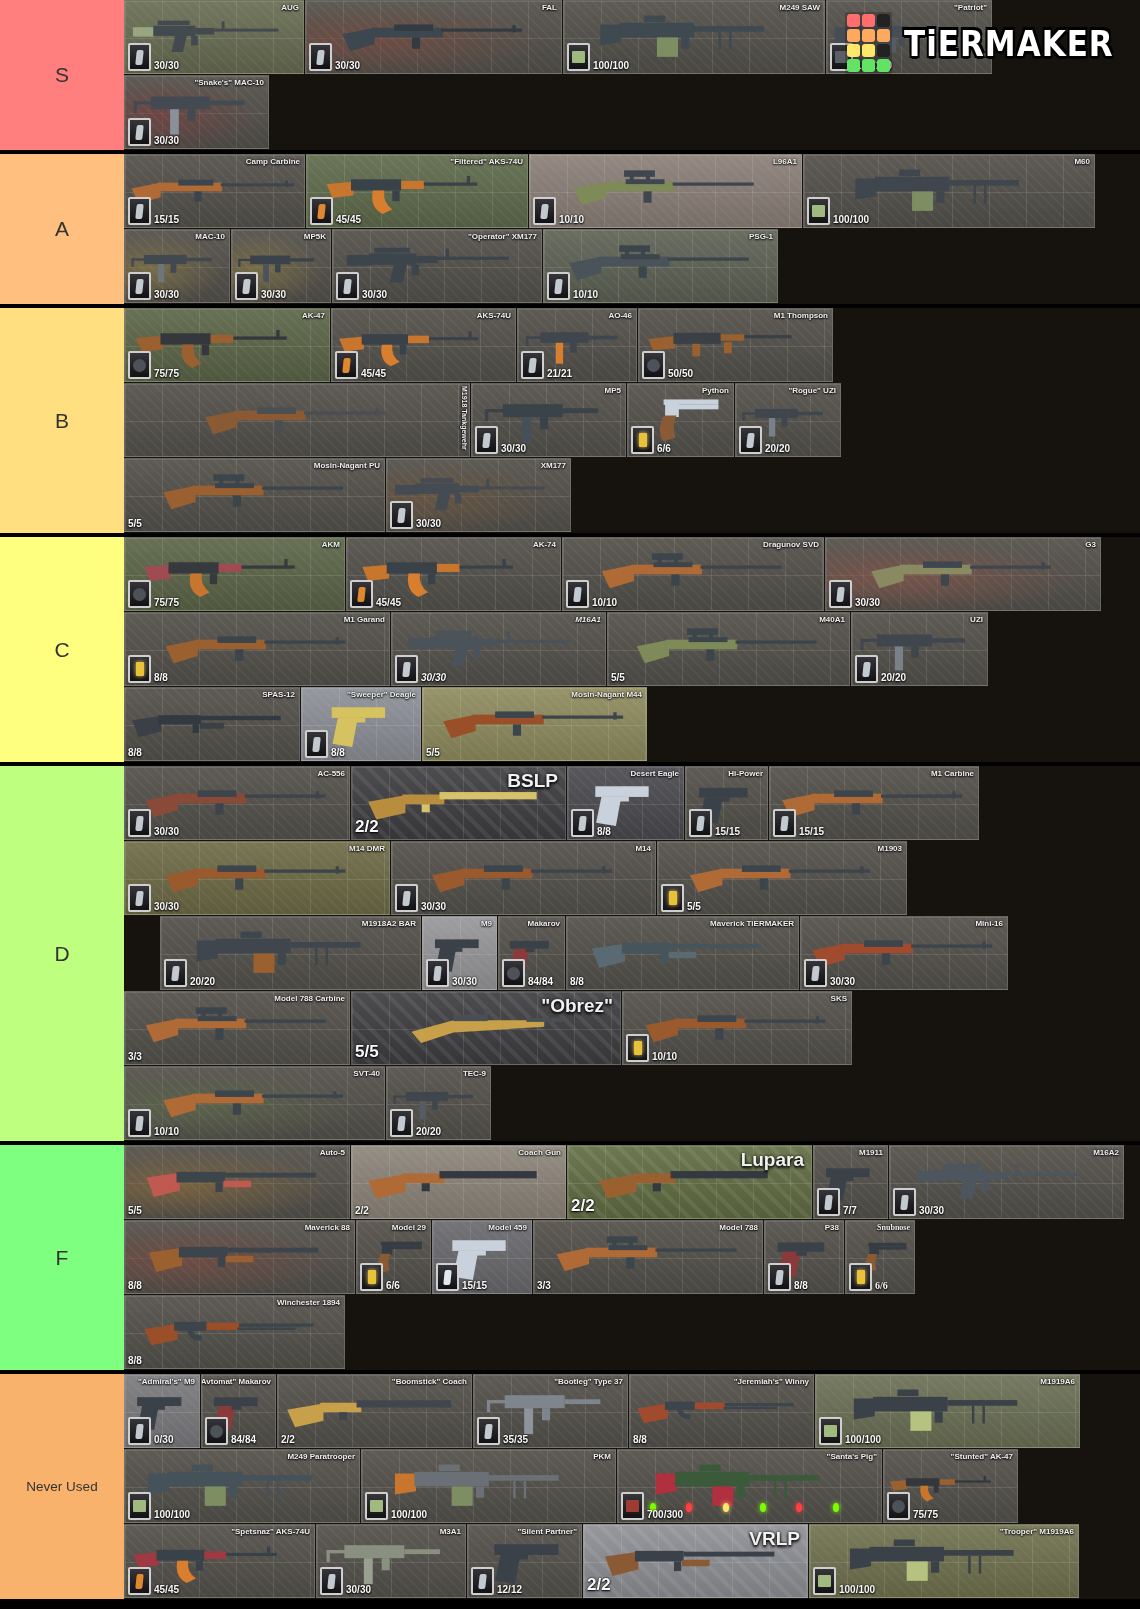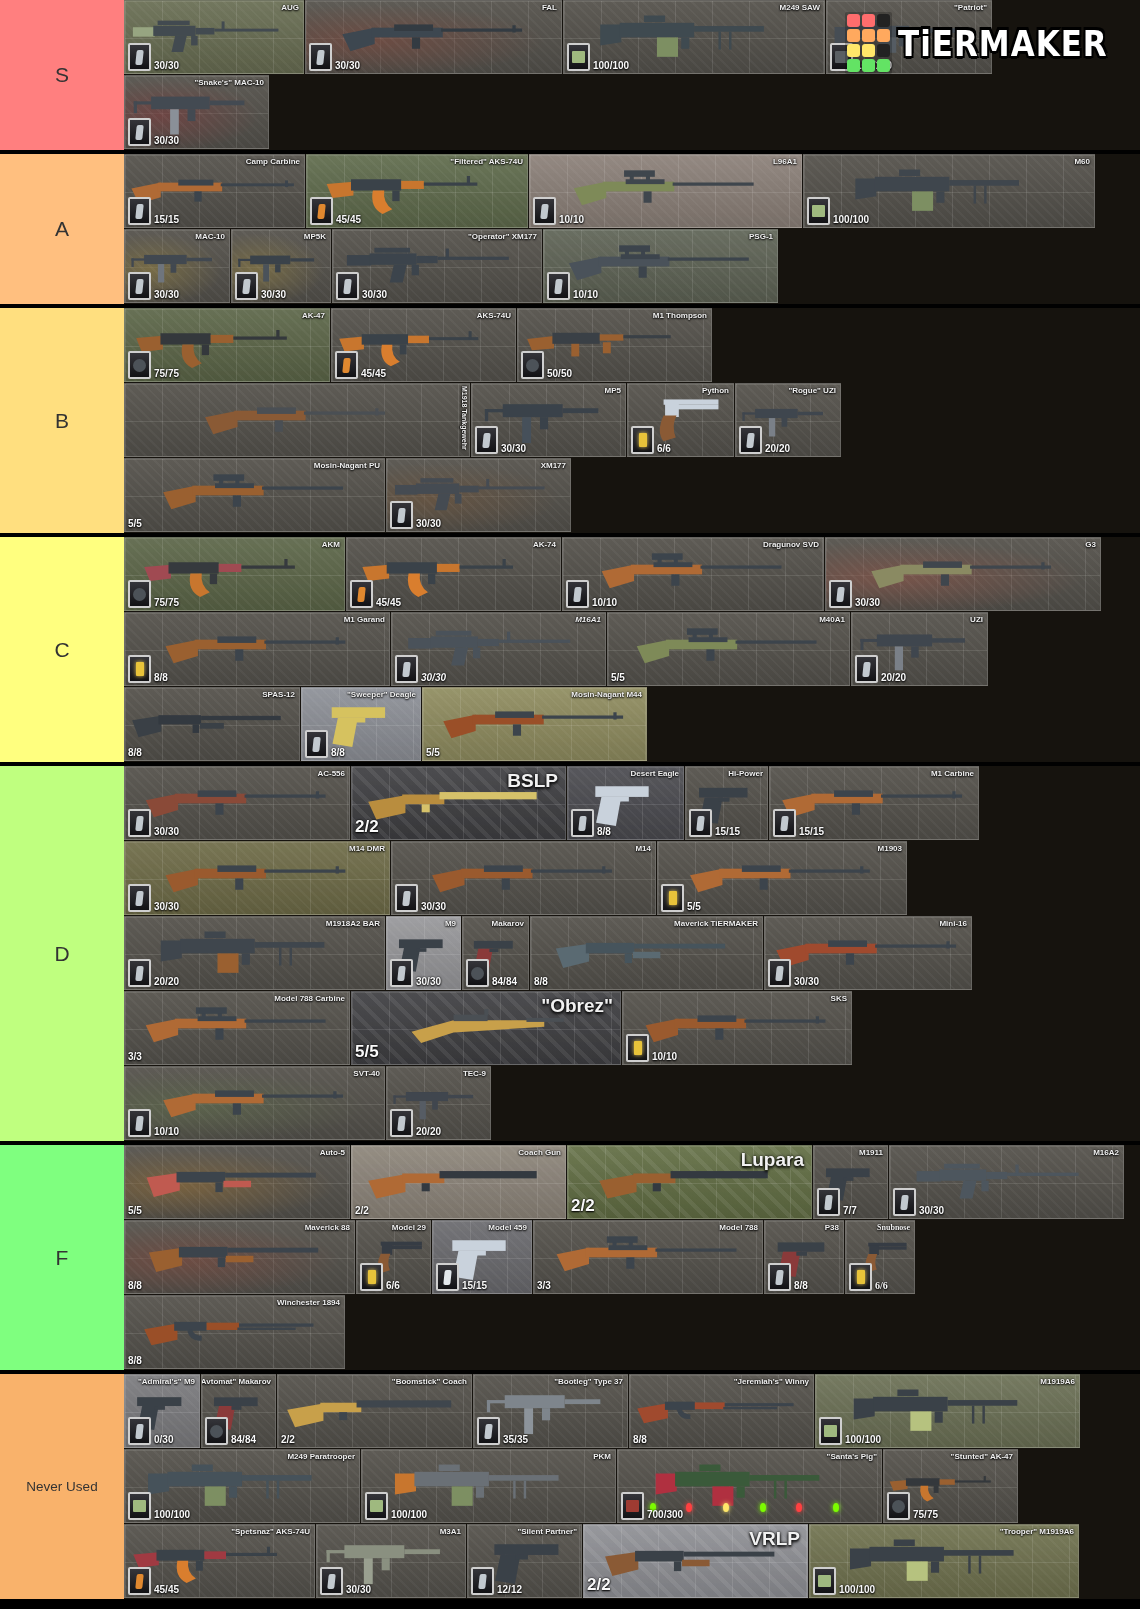--- a/index.html
+++ b/index.html
@@ -31,21 +31,21 @@
   .am .txt{font-weight:700;font-size:10px;color:#fafafa;text-shadow:0 1px 2px #000,0 0 2px #000;}
   .am.big .txt{font-size:17px;}
   .aicon{width:19px;height:24px;background:linear-gradient(180deg,#35353a,#121215);
          border:2px solid #cfcfcf;border-radius:2px;display:flex;align-items:center;justify-content:center;}
   .aicon .in-mag{width:7px;height:15px;border-radius:2px;transform:skewX(-6deg);}
   .aicon .in-drum{width:13px;height:13px;border-radius:50%;}
   .aicon .in-clip{width:8px;height:14px;border-radius:1px;box-shadow:0 0 4px rgba(255,220,90,.9);}
   .aicon .in-box{width:13px;height:12px;border-radius:1px;}
   .lights{position:absolute;left:12%;right:16%;bottom:10px;z-index:3;display:flex;justify-content:space-between;}
   .lights i{width:6px;height:9px;border-radius:50%;display:block;}
-  .logo{position:absolute;top:12px;left:845px;z-index:9;display:flex;align-items:center;gap:6px;}
+  .logo{position:absolute;top:12px;left:845px;z-index:9;display:flex;align-items:center;gap:12px;}
   .logo-grid{display:grid;grid-template-columns:repeat(3,13px);grid-auto-rows:13px;gap:2px;
              background:rgba(10,10,10,.25);padding:2px;border-radius:2px;}
   .logo-grid i{border-radius:3px;display:block;}
   .logo-text{font-family:"DejaVu Sans",sans-serif;font-weight:900;font-size:31px;letter-spacing:1px;
              color:#fff;transform:scaleY(1.15);
              text-shadow:-2px -2px 0 #000,2px -2px 0 #000,-2px 2px 0 #000,2px 2px 0 #000,0 3px 0 #000;}
 </style>
 </head>
 <body>
 
@@ -364,20 +364,37 @@
               <rect x="84" y="39" width="9" height="13" fill="#3a4249"></rect>
             </svg>
             <span class="nm">AKS-74U</span>
             <div class="am">
               <div class="aicon">
                 <div class="in-mag" style="background: rgb(224, 136, 47);"></div>
               </div>
               <span class="txt">45/45</span>
             </div>
           </div>
+          <div class="tile" style="width: 120px;">
+            <svg class="gun" viewBox="0 0 170 80" preserveAspectRatio="xMidYMid meet">
+              <rect x="6" y="26" width="26" height="4" fill="#3f464e"></rect>
+              <rect x="6" y="26" width="4" height="15" fill="#3f464e"></rect>
+              <rect x="28" y="20" width="74" height="16" fill="#3f464e"></rect>
+              <rect x="102" y="25" width="44" height="6" fill="#3f464e"></rect>
+              <rect x="52" y="36" width="11" height="32" fill="#d97e2e"></rect>
+              <rect x="74" y="36" width="10" height="15" fill="#3f464e"></rect>
+            </svg>
+            <span class="nm">AO-46</span>
+            <div class="am">
+              <div class="aicon">
+                <div class="in-mag" style="background: rgb(194, 201, 207);"></div>
+              </div>
+              <span class="txt">21/21</span>
+            </div>
+          </div>
           <div class="tile" style="width: 195px;">
             <svg class="gun" viewBox="0 0 230 80" preserveAspectRatio="xMidYMid meet">
               <polygon points="4,32 38,28 38,44 10,46" fill="#9a6030"></polygon>
               <rect x="36" y="24" width="60" height="14" fill="#3a4046"></rect>
               <rect x="96" y="26" width="30" height="8" fill="#9a6030"></rect>
               <rect x="126" y="27" width="60" height="4" fill="#3a4046"></rect>
               <rect x="60" y="38" width="10" height="16" fill="#9a6030"></rect>
               <rect x="100" y="36" width="10" height="14" fill="#9a6030"></rect>
             </svg>
             <span class="nm">M1 Thompson</span>
@@ -815,21 +832,21 @@
             <span class="nm">M1903</span>
             <div class="am">
               <div class="aicon">
                 <div class="in-clip" style="background: rgb(232, 195, 58);"></div>
               </div>
               <span class="txt">5/5</span>
             </div>
           </div>
         </div>
         <div class="trow">
-          <div class="tile" style="width: 261px;">
+          <div class="tile" style="width: 261px; margin-left: 36px;">
             <svg class="gun" viewBox="0 0 240 80" preserveAspectRatio="xMidYMid meet">
               <polygon points="4,24 30,24 30,46 4,50" fill="#3f464d"></polygon>
               <rect x="28" y="22" width="92" height="18" fill="#3f464d"></rect>
               <rect x="58" y="13" width="26" height="8" fill="#3f464d"></rect>
               <rect x="120" y="26" width="86" height="7" fill="#3f464d"></rect>
               <rect x="150" y="33" width="3" height="22" fill="#3f464d"></rect>
               <rect x="163" y="33" width="3" height="22" fill="#3f464d"></rect>
               <rect x="74" y="40" width="26" height="24" fill="#9a6030"></rect>
               <rect x="104" y="40" width="10" height="14" fill="#3f464d"></rect>
             </svg>

